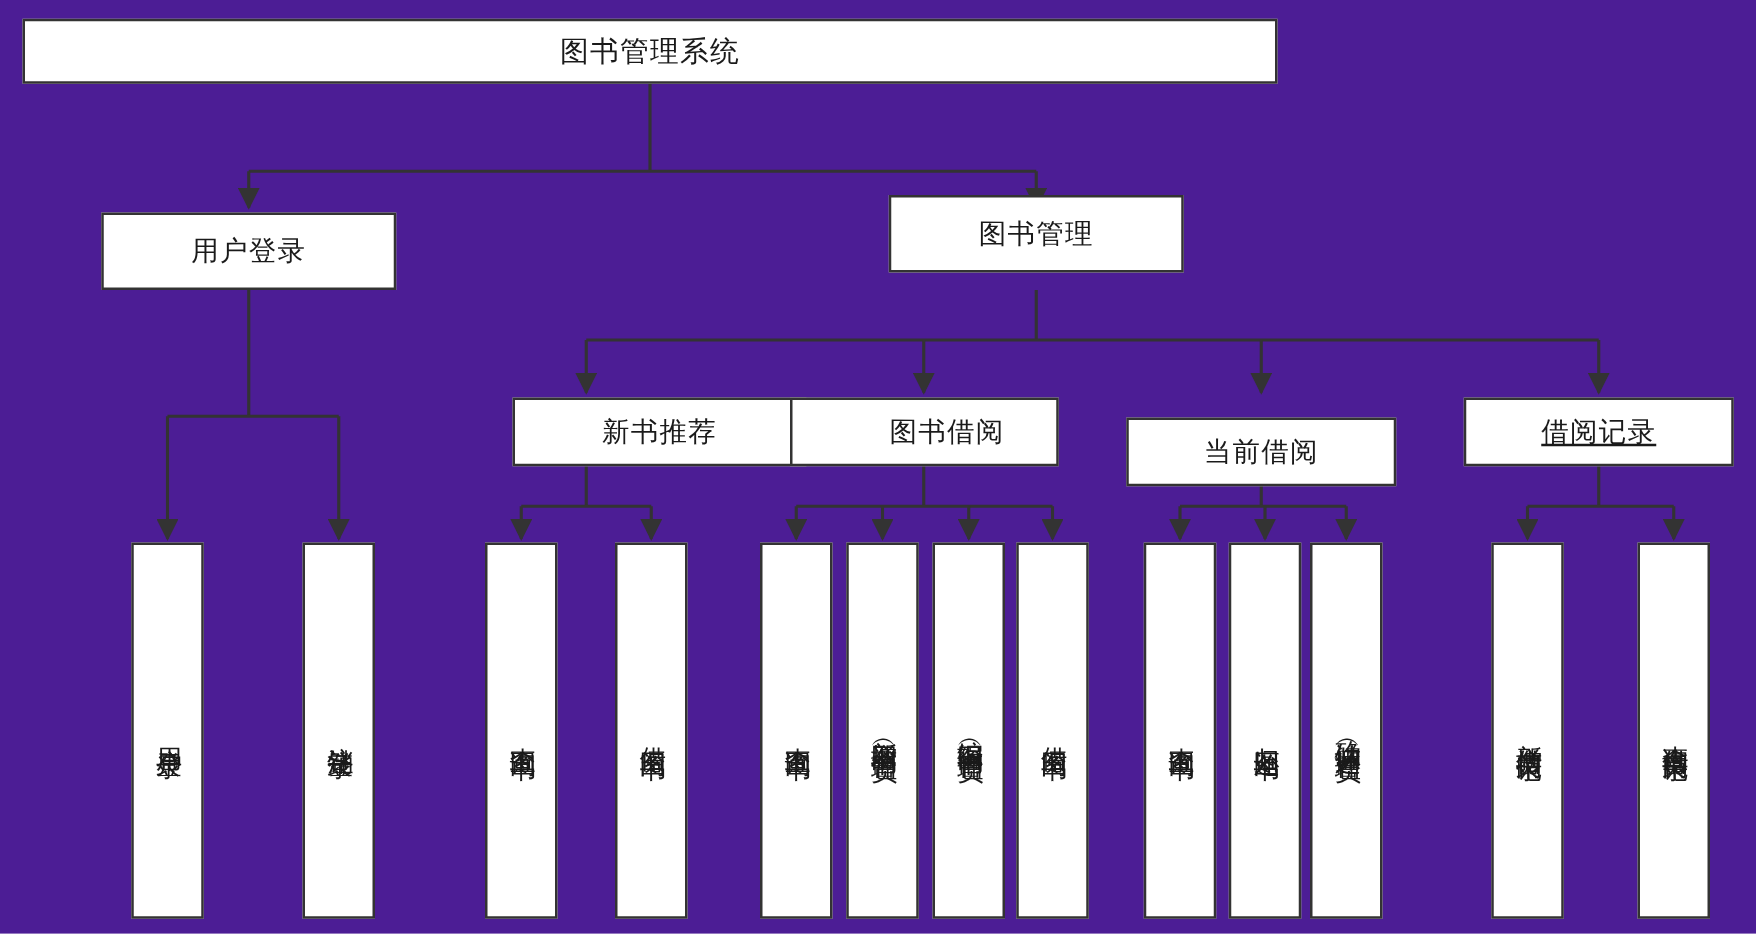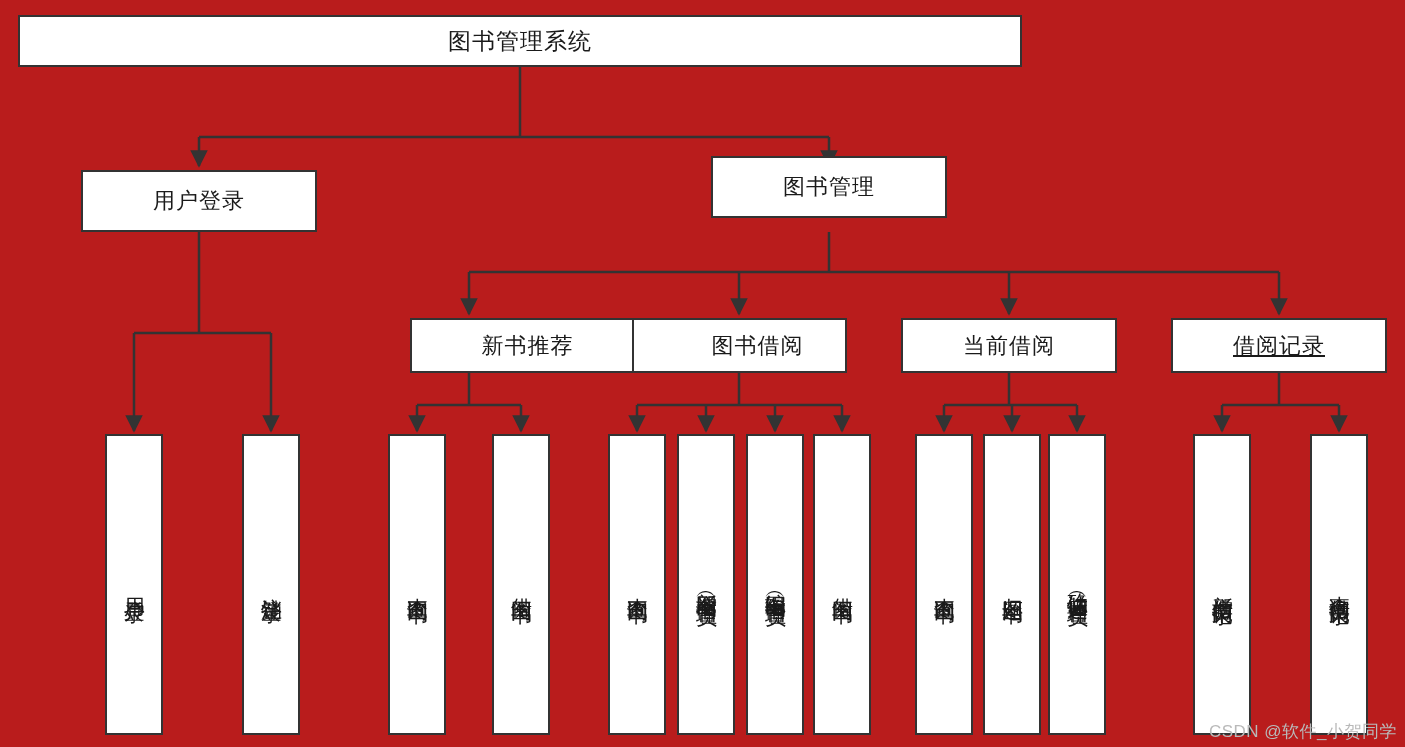--- a/index.html
+++ b/index.html
@@ -7,21 +7,21 @@
     padding: 0;
     background: #ffffff;
   }
   body {
     font-family: "Liberation Sans", "DejaVu Sans", sans-serif;
   }
   #canvas {
     position: relative;
     width: 1405px;
     height: 747px;
-    background: #b91c1c;
+    background: #4c1d95;
     overflow: hidden;
   }
   #edges {
     position: absolute;
     left: 0;
     top: 0;
     width: 1405px;
     height: 747px;
   }
   .node {
@@ -116,36 +116,35 @@
     </g>
   </svg>
 
   <div class="node horiz root" style="left:18px; top:15px; width:1004px; height:52px;">图书管理系统</div>
 
   <div class="node horiz" style="left:81px; top:170px; width:236px; height:62px;">用户登录</div>
   <div class="node horiz" style="left:711px; top:156px; width:236px; height:62px;">图书管理</div>
 
   <div class="node horiz" style="left:362px; top:318px; width:235px; height:55px;margin-left:48px;">新书推荐</div>
   <div class="node horiz" style="left:632px; top:318px; width:215px; height:55px;padding-left:36px;">图书借阅</div>
-  <div class="node horiz" style="left:901px; top:318px; width:216px; height:55px;">当前借阅</div>
+  <div class="node horiz" style="left:901px; top:334px; width:216px; height:55px;">当前借阅</div>
   <div class="node horiz" style="left:1171px; top:318px; width:216px; height:55px;text-decoration:underline;">借阅记录</div>
 
   <div class="node vert" style="left:105px; top:434px; width:58px; height:301px;">用户登录</div>
   <div class="node vert" style="left:242px; top:434px; width:58px; height:301px;">注销登录</div>
 
   <div class="node vert" style="left:388px; top:434px; width:58px; height:301px;">查询图书</div>
   <div class="node vert" style="left:492px; top:434px; width:58px; height:301px;">借阅图书</div>
 
   <div class="node vert" style="left:608px; top:434px; width:58px; height:301px;">查询图书</div>
   <div class="node vert" style="left:677px; top:434px; width:58px; height:301px;">新增图书（管理员）</div>
   <div class="node vert" style="left:746px; top:434px; width:58px; height:301px;">编辑图书（管理员）</div>
   <div class="node vert" style="left:813px; top:434px; width:58px; height:301px;">借阅图书</div>
 
   <div class="node vert" style="left:915px; top:434px; width:58px; height:301px;">查询图书</div>
   <div class="node vert" style="left:983px; top:434px; width:58px; height:301px;">归还图书</div>
   <div class="node vert" style="left:1048px; top:434px; width:58px; height:301px;">确认归还（管理员）</div>
 
   <div class="node vert" style="left:1193px; top:434px; width:58px; height:301px;">新增借阅记录</div>
   <div class="node vert" style="left:1310px; top:434px; width:58px; height:301px;">查询借阅记录</div>
 
-  <div class="watermark">CSDN @软件_小贺同学</div>
 
 </div>
 
 </body></html>

